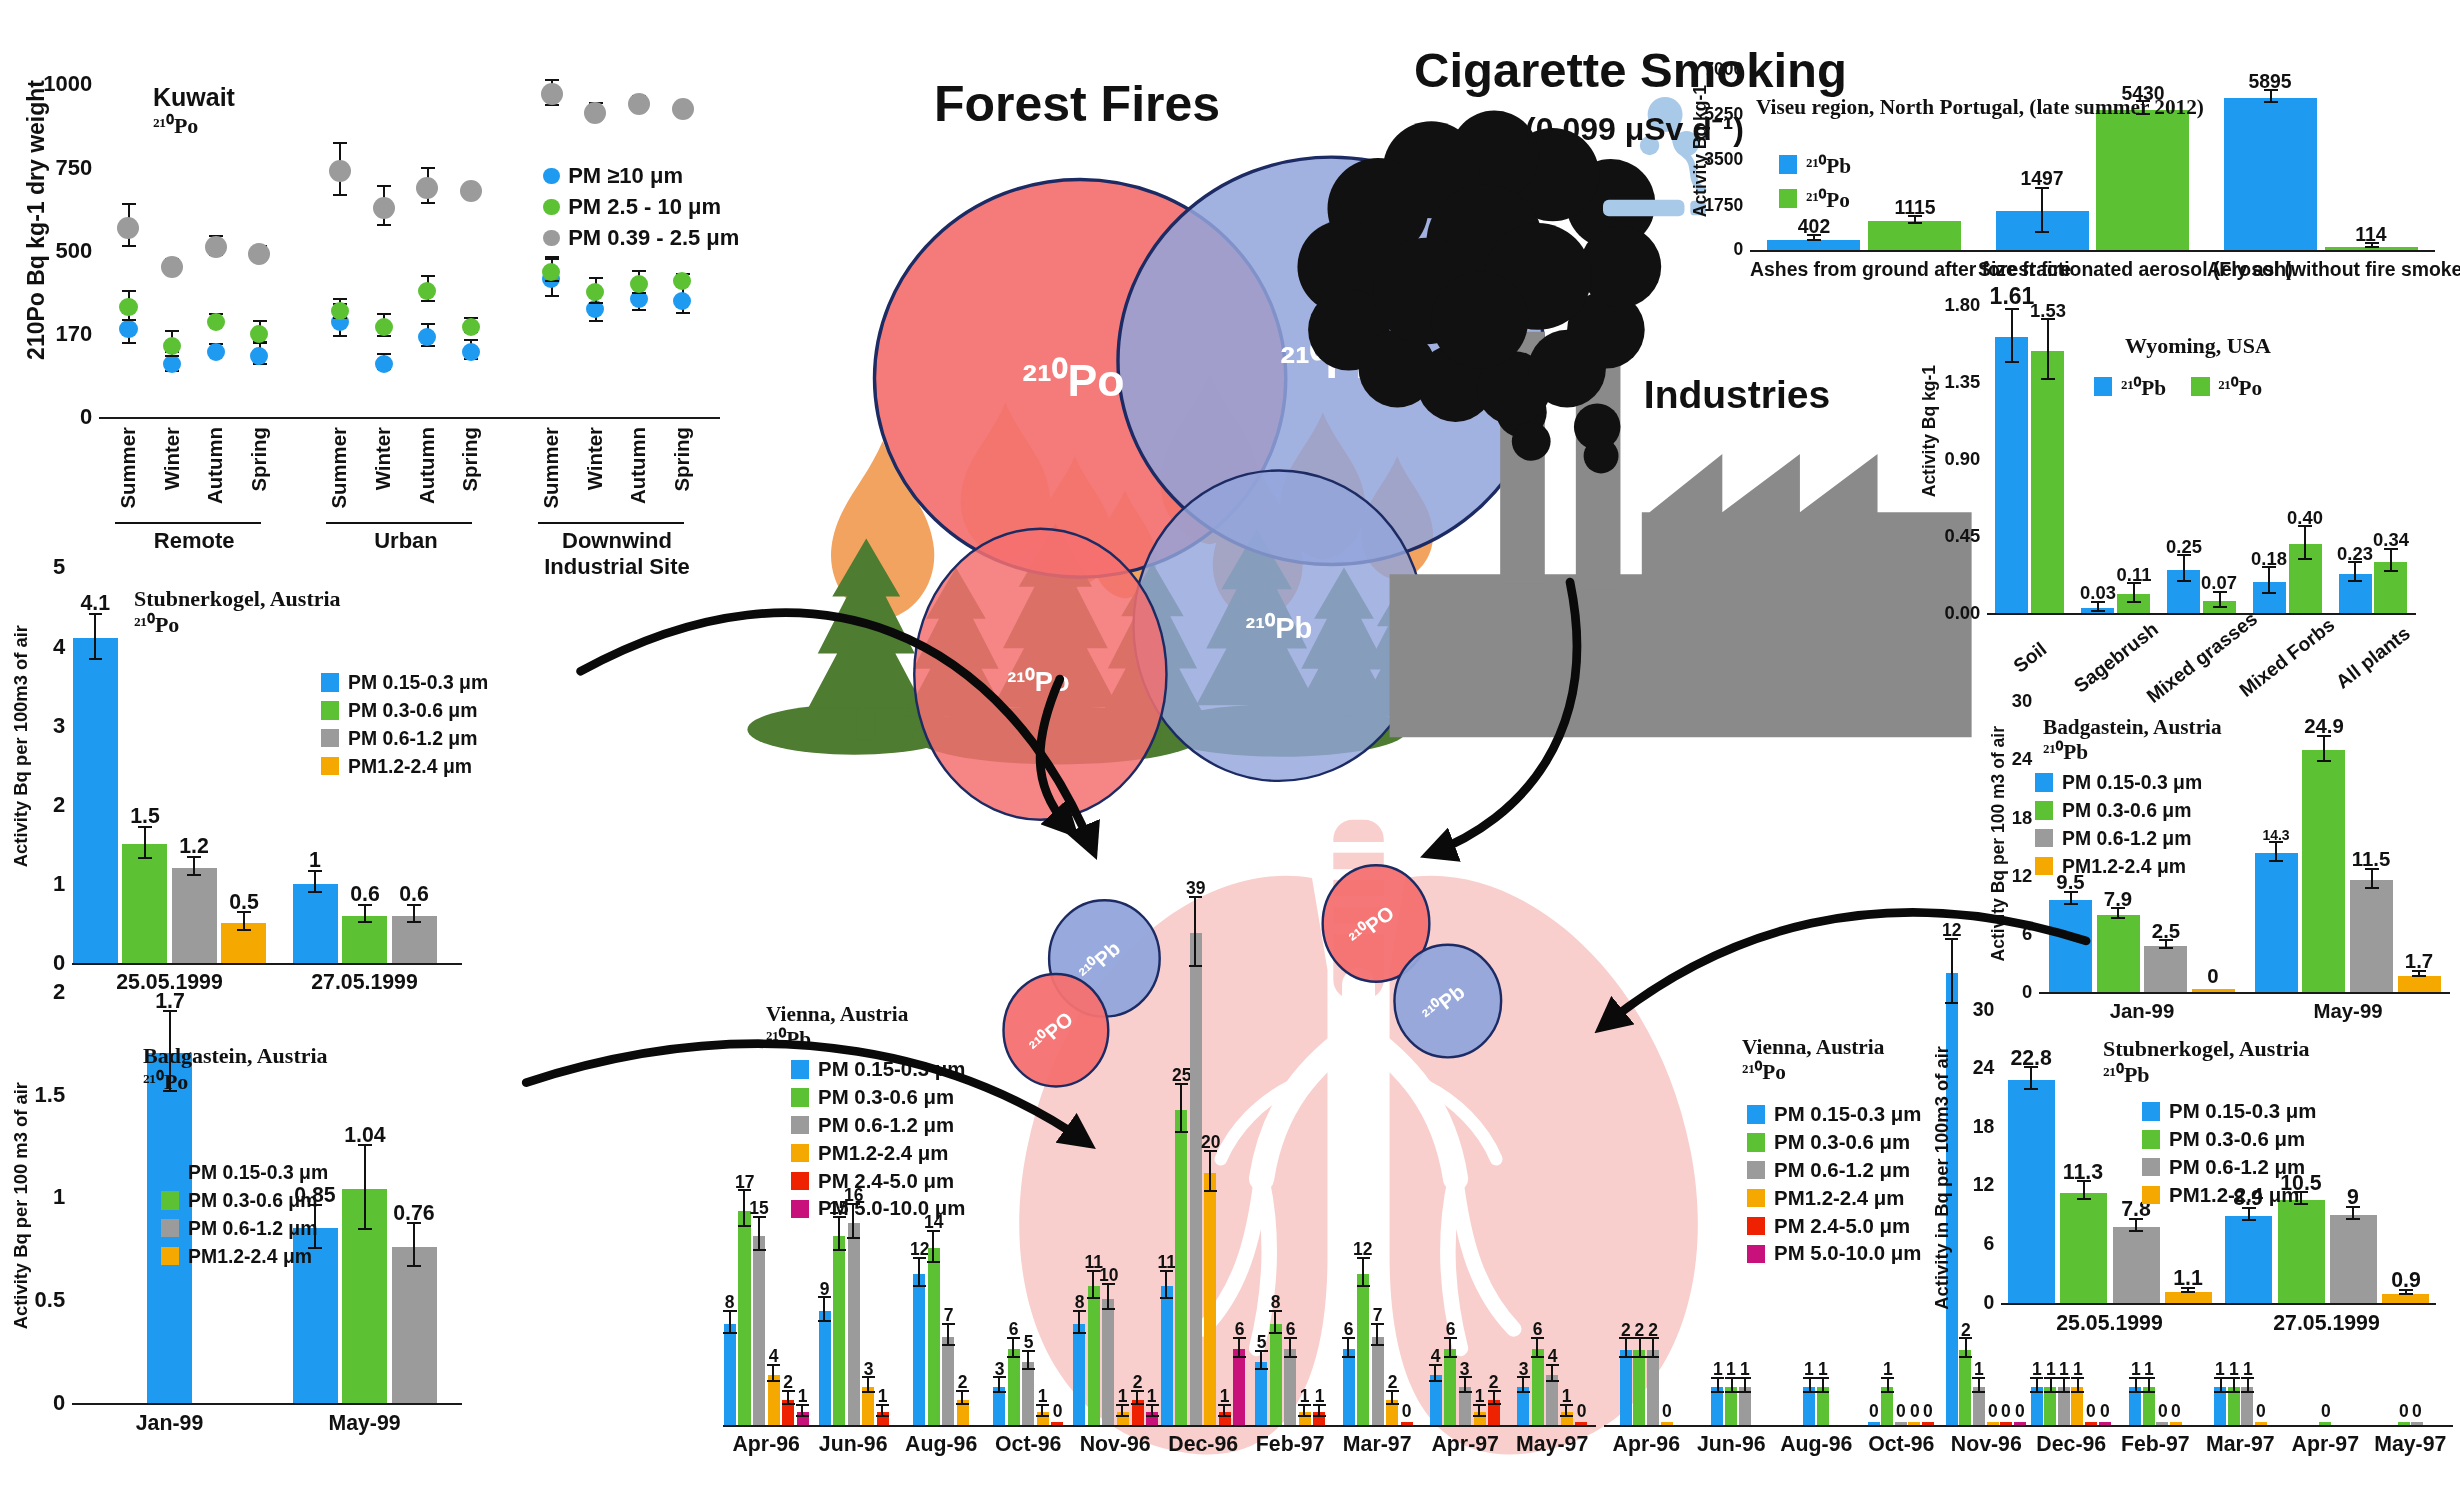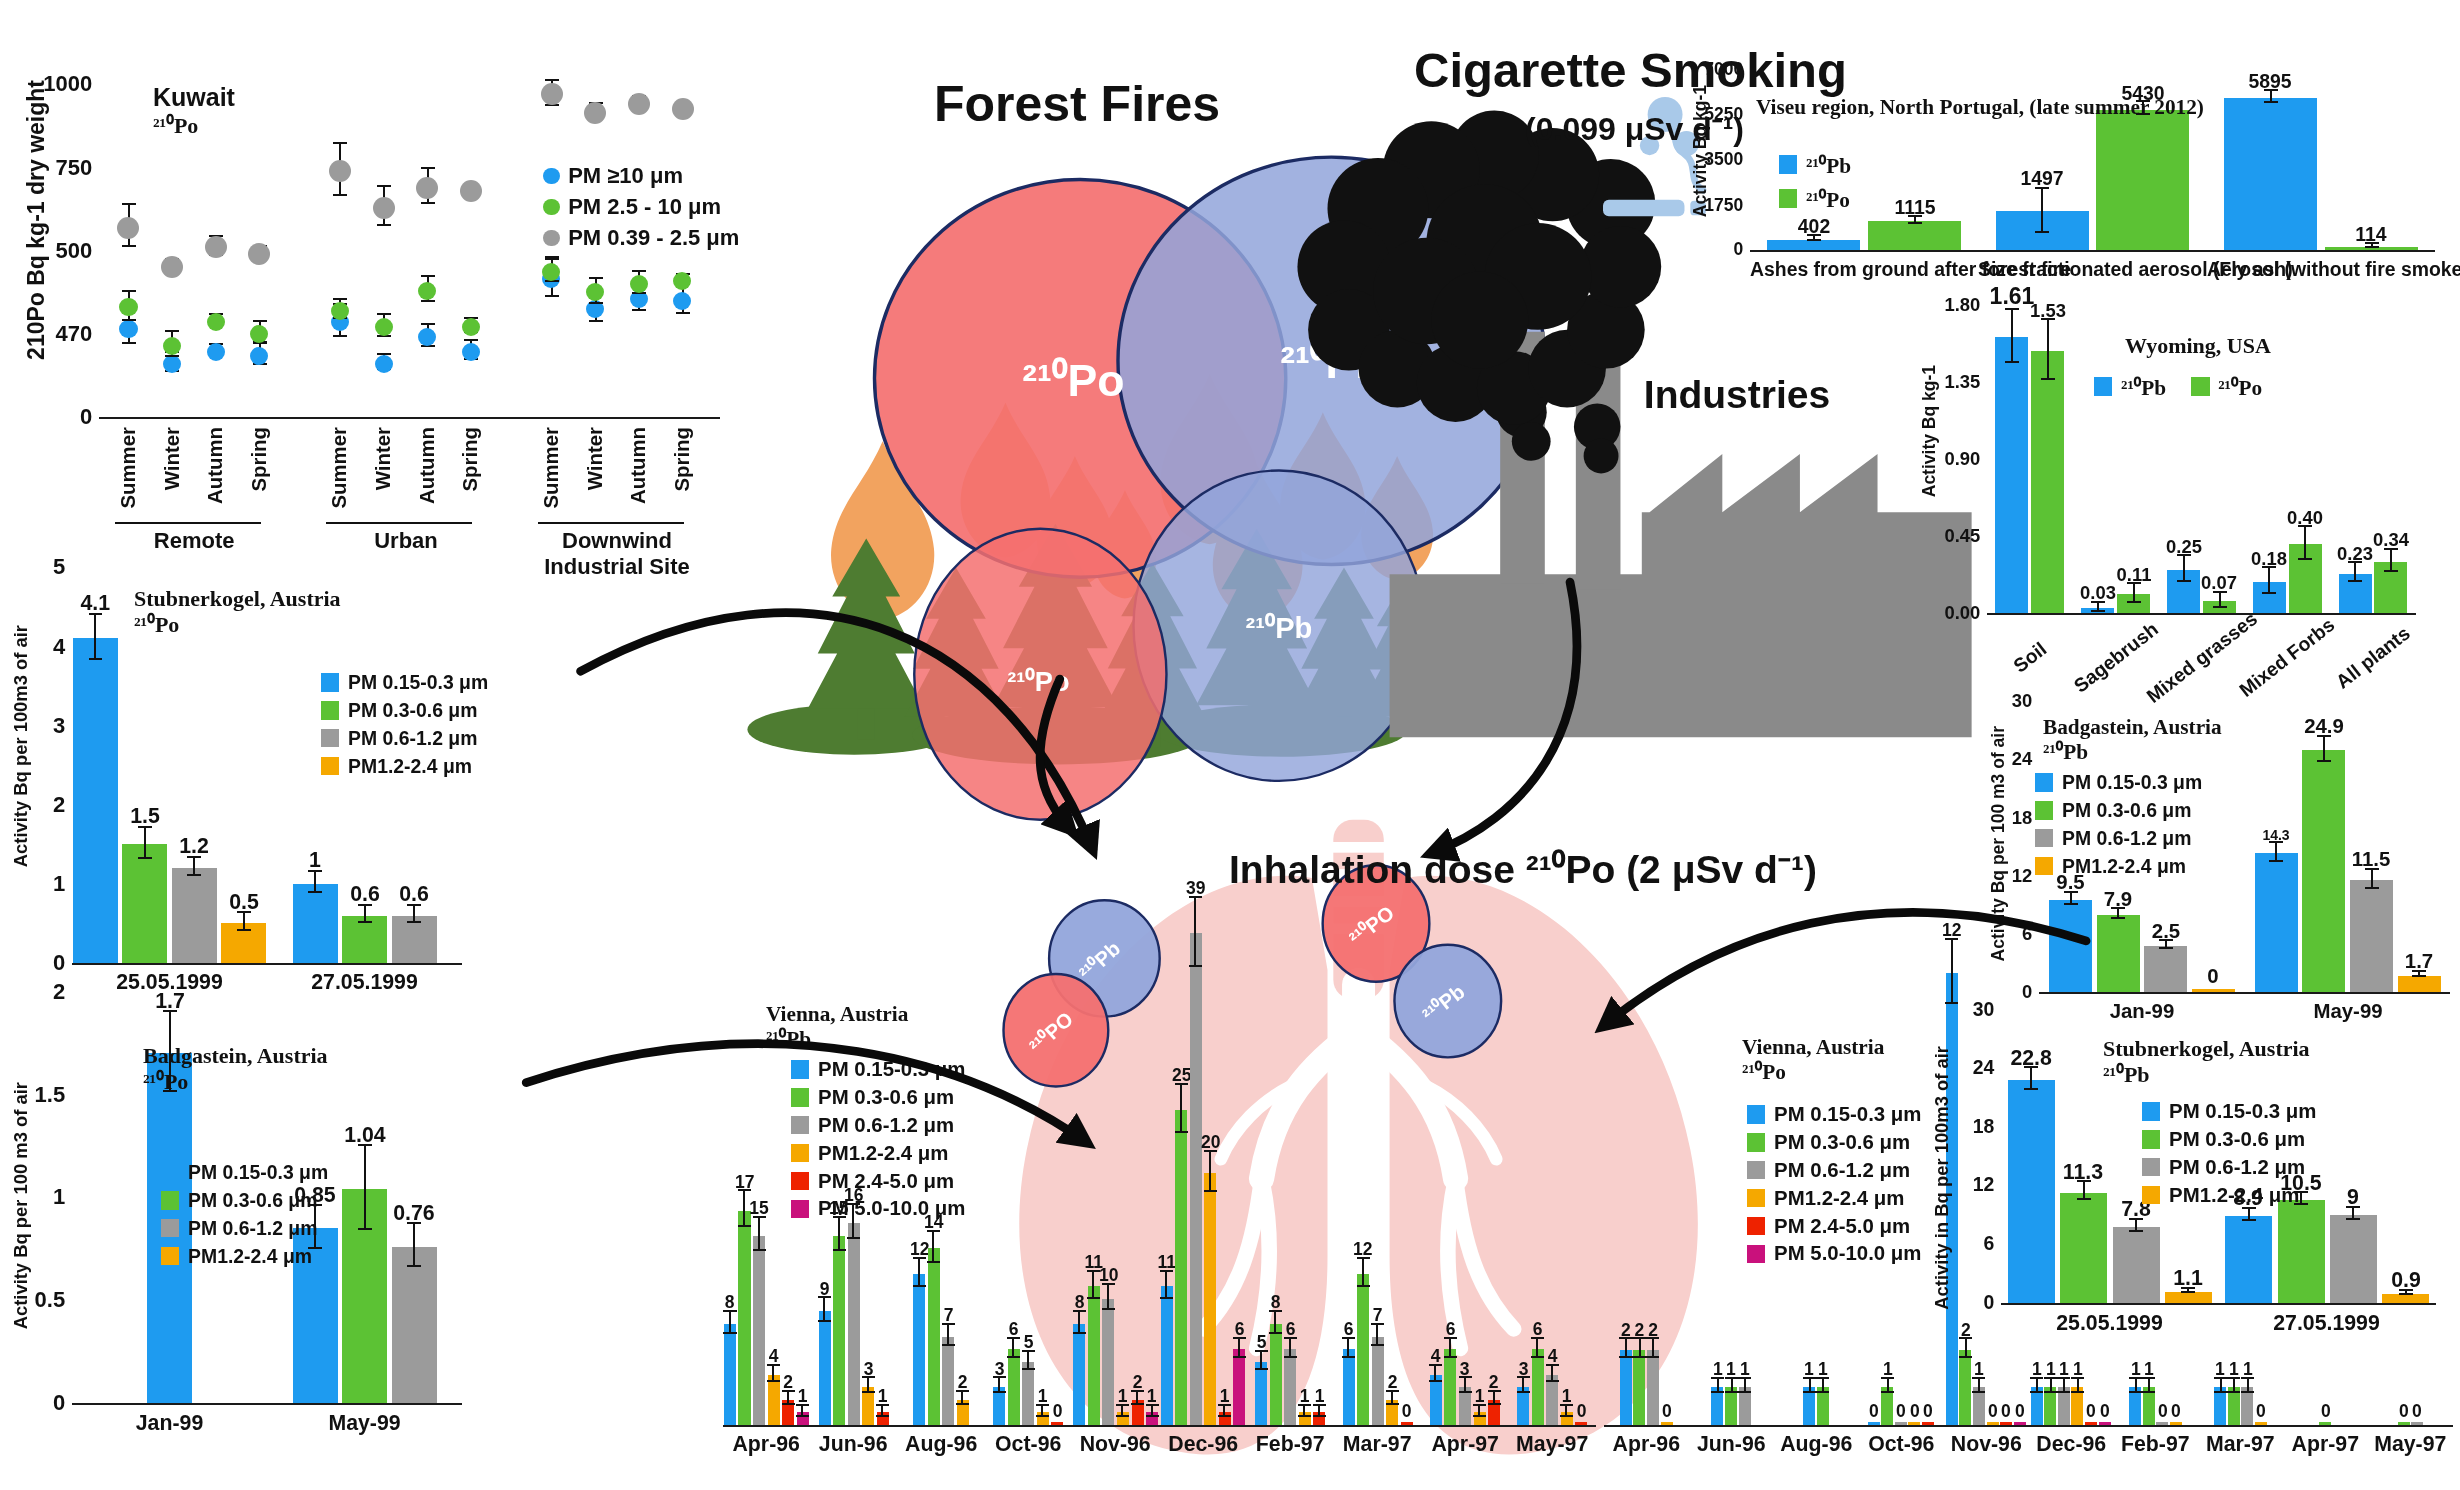--- a/index.html
+++ b/index.html
@@ -218,31 +218,30 @@
       <text transform="translate(1088,1070) rotate(-42)">²¹⁰PO</text>
       <text transform="translate(1418,960) rotate(-38)">²¹⁰PO</text>
       <text transform="translate(1492,1040) rotate(-38)">²¹⁰Pb</text>
     </g>
   </svg>
 
   <div class="bigtitle" id="t-forest">Forest Fires</div>
   <div class="bigtitle" id="t-cig">Cigarette Smoking</div>
   <div class="bigtitle" id="t-cig-dose">(0.099 μSv d⁻¹)</div>
   <div class="bigtitle" id="t-ind">Industries</div>
-  <div class="bigtitle" id="t-inhal">Inhalation dose ²¹⁰Po (2 μSv d⁻¹)</div>
 
   <div class="panel" id="p-kuwait">
     <div class="ylab">210Po Bq kg-1 dry weight</div>
     <div class="ptit">
       <div>Kuwait</div>
       <div class="serif">²¹⁰Po</div>
     </div>
     <div class="plot" id="plot-kuwait">
         <div class="tk" style="font-size: 22px; bottom: -11px;">0</div>
-        <div class="tk" style="font-size: 22px; bottom: 72px;">470</div>
+        <div class="tk" style="font-size: 22px; bottom: 72px;">170</div>
         <div class="tk" style="font-size: 22px; bottom: 155px;">500</div>
         <div class="tk" style="font-size: 22px; bottom: 238px;">750</div>
         <div class="tk" style="font-size: 22px; bottom: 322px;">1000</div>
         <div class="season" style="left: 18px; top: 359px;"><span>Summer</span></div>
         <div class="season" style="left: 62px; top: 359px;"><span>Winter</span></div>
         <div class="season" style="left: 105px; top: 359px;"><span>Autumn</span></div>
         <div class="season" style="left: 149px; top: 359px;"><span>Spring</span></div>
         <div class="gline" style="left: 15.5px; width: 146px; top: 454px;"></div>
         <div class="gname" style="left: -5.8px; width: 202px; top: 460px;">Remote</div>
         <div class="season" style="left: 229px; top: 359px;"><span>Summer</span></div>

